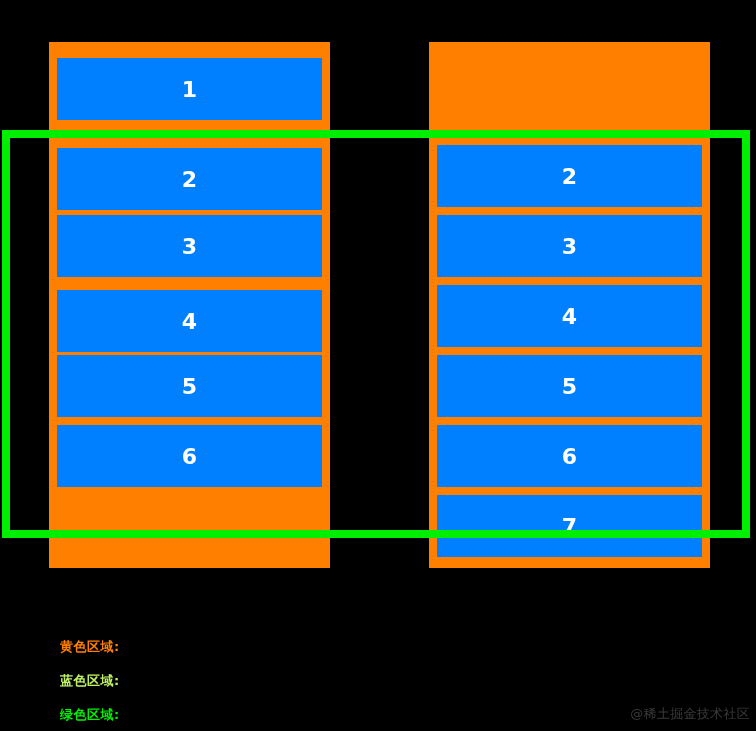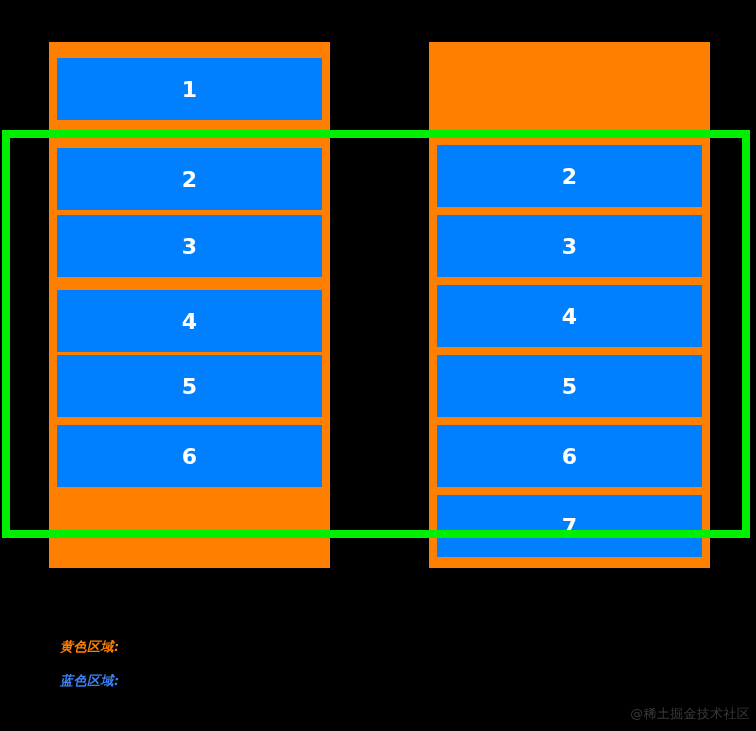--- a/index.html
+++ b/index.html
@@ -66,24 +66,23 @@
     left: 60px;
     top: 640px;
     width: 400px;
   }
   .legend-row {
     font-size: 13px;
     font-weight: bold;
     line-height: 1;
     margin-bottom: 21px;
     letter-spacing: 0.5px;
-    font-style: italic;
   }
   .legend-orange { color: #ff8000; }
-  .legend-blue   { color: #3b82f6; }
+  .legend-blue   { color: #bef264; }
   .legend-green  { color: #00ee00; }
 
   
   #watermark {
     position: absolute;
     right: 6px;
     bottom: 8px;
     font-size: 13px;
     color: #3a3a3a;
     letter-spacing: 0.3px;
@@ -136,15 +135,16 @@
         <span>7</span>
       </div>
     </div>
 </div>
 
 <div id="green-box"></div>
 
 <div id="legend">
     <div class="legend-row legend-orange">黄色区域:</div>
     <div class="legend-row legend-blue">蓝色区域:</div>
+    <div class="legend-row legend-green">绿色区域:</div>
   </div>
 
 <div id="watermark">@稀土掘金技术社区</div>
 
 </body></html>

